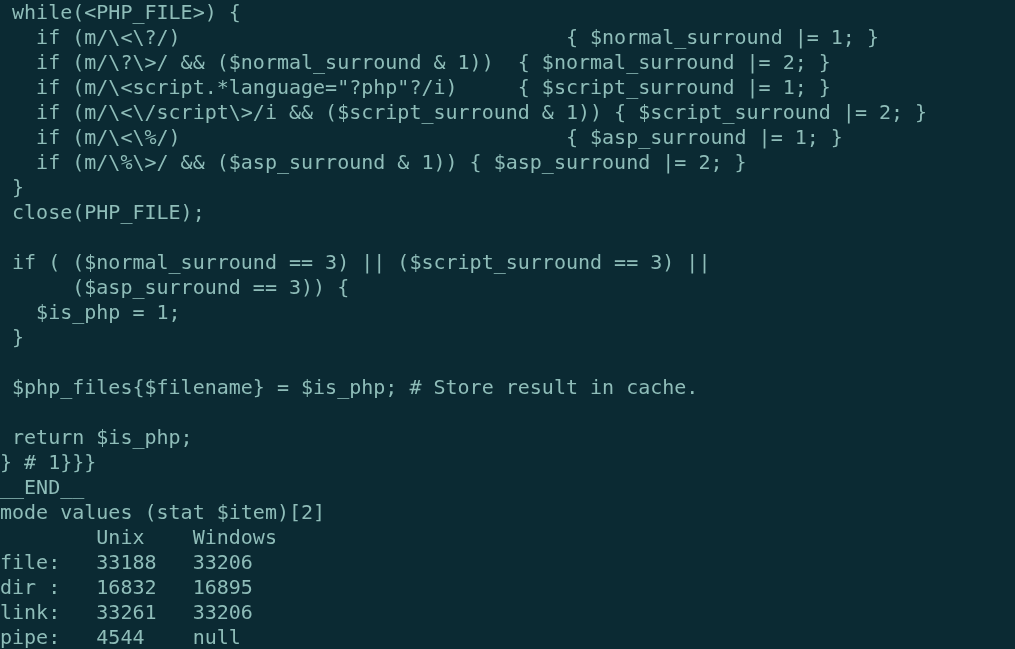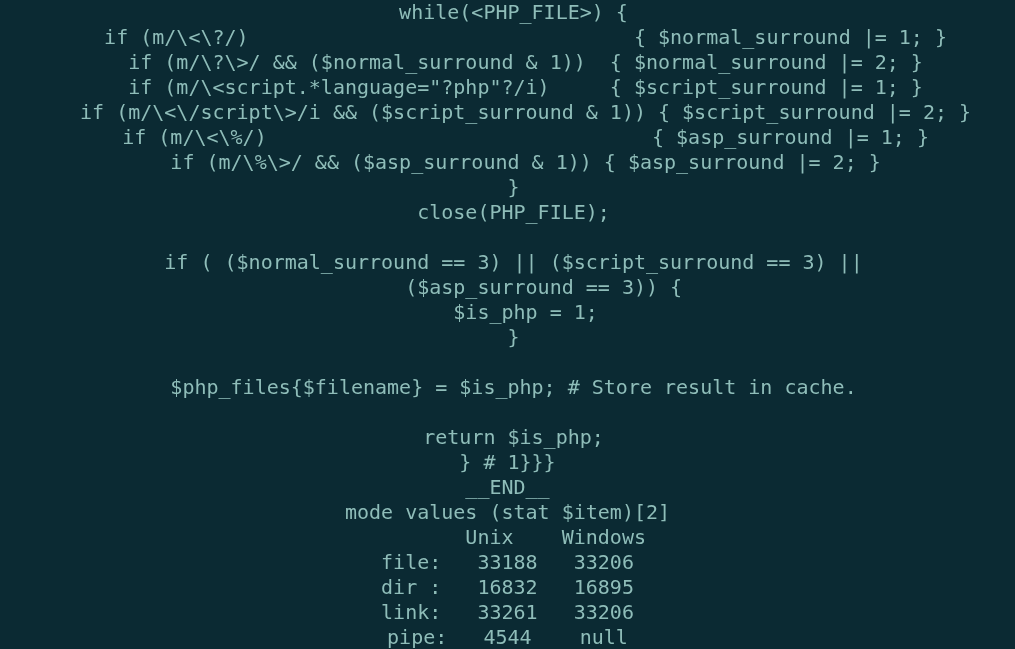--- a/index.html
+++ b/index.html
@@ -12,21 +12,20 @@
   }
   pre.code {
     margin: 0;
     padding: 0;
     font-family: "DejaVu Sans Mono", "Liberation Mono", "Menlo", "Consolas", monospace;
     font-size: 20px;
     line-height: 25px;
     color: #8fbdb9;
     white-space: pre;
     letter-spacing: 0px;
-    text-align: center;
   }
 </style>
 </head>
 <body>
 
 <pre class="code"> while(&lt;PHP_FILE&gt;) {
    if (m/\&lt;\?/)                                { $normal_surround |= 1; }
    if (m/\?\&gt;/ &amp;&amp; ($normal_surround &amp; 1))  { $normal_surround |= 2; }
    if (m/\&lt;script.*language="?php"?/i)     { $script_surround |= 1; }
    if (m/\&lt;\/script\&gt;/i &amp;&amp; ($script_surround &amp; 1)) { $script_surround |= 2; }

